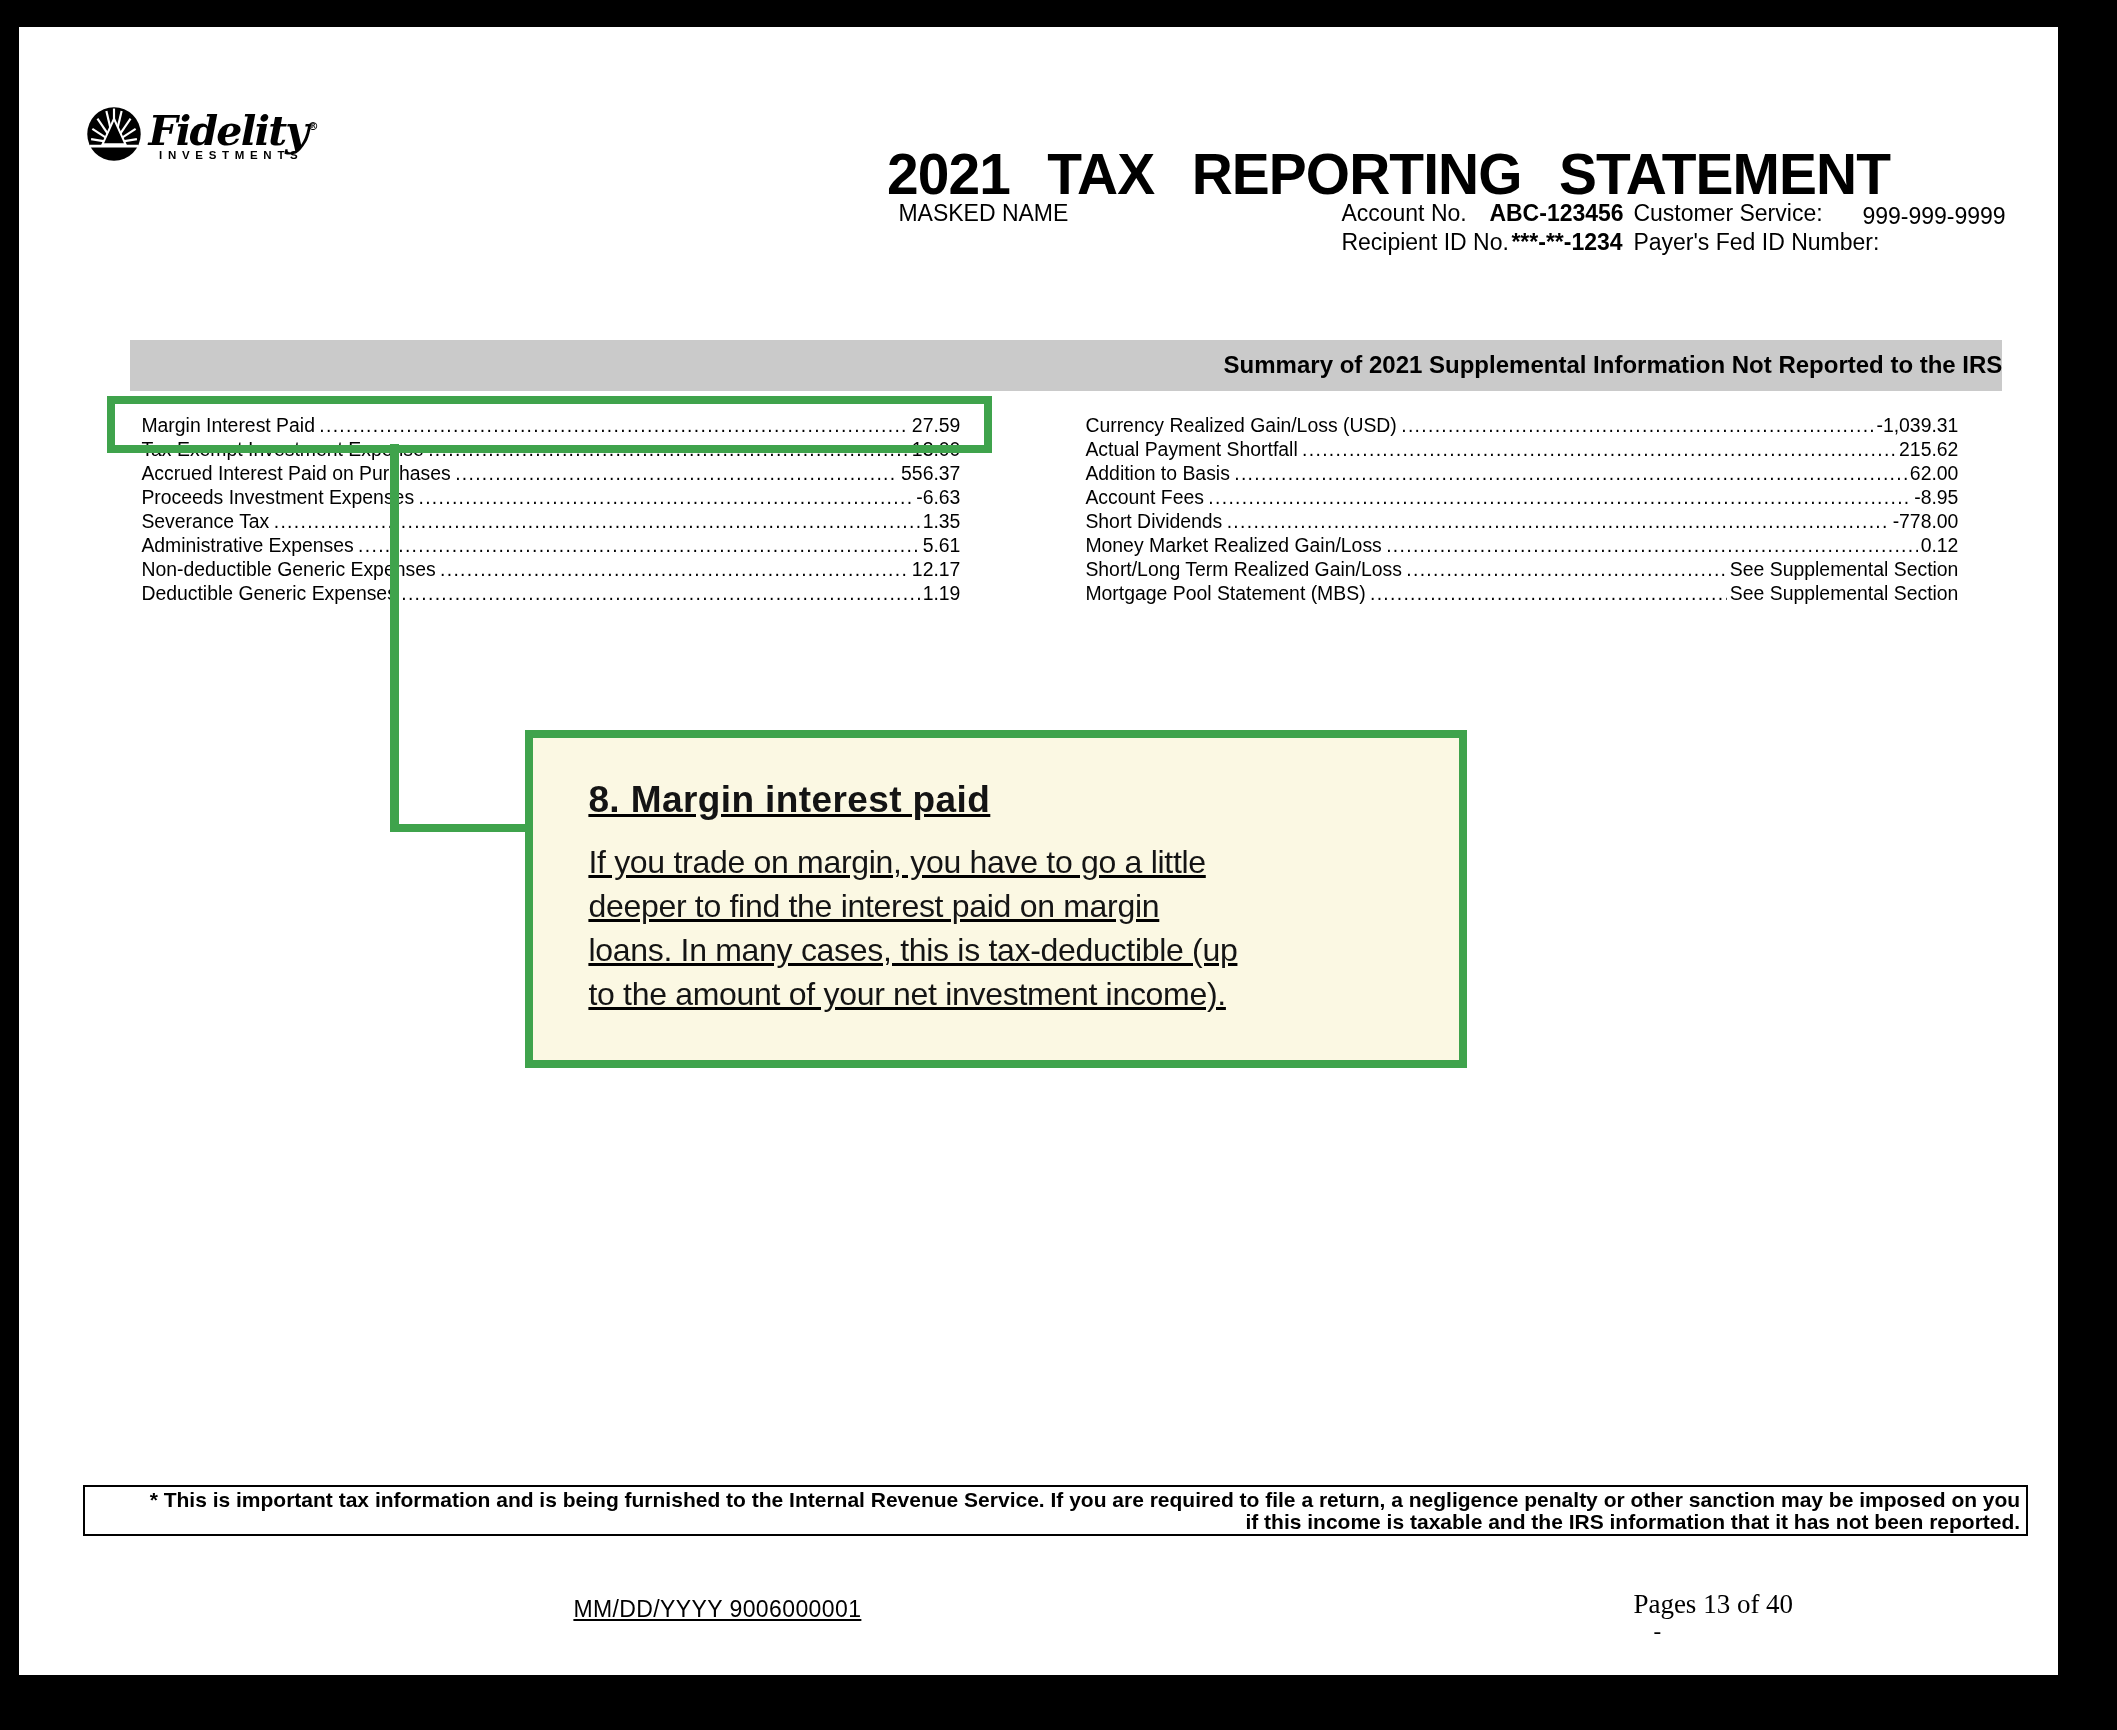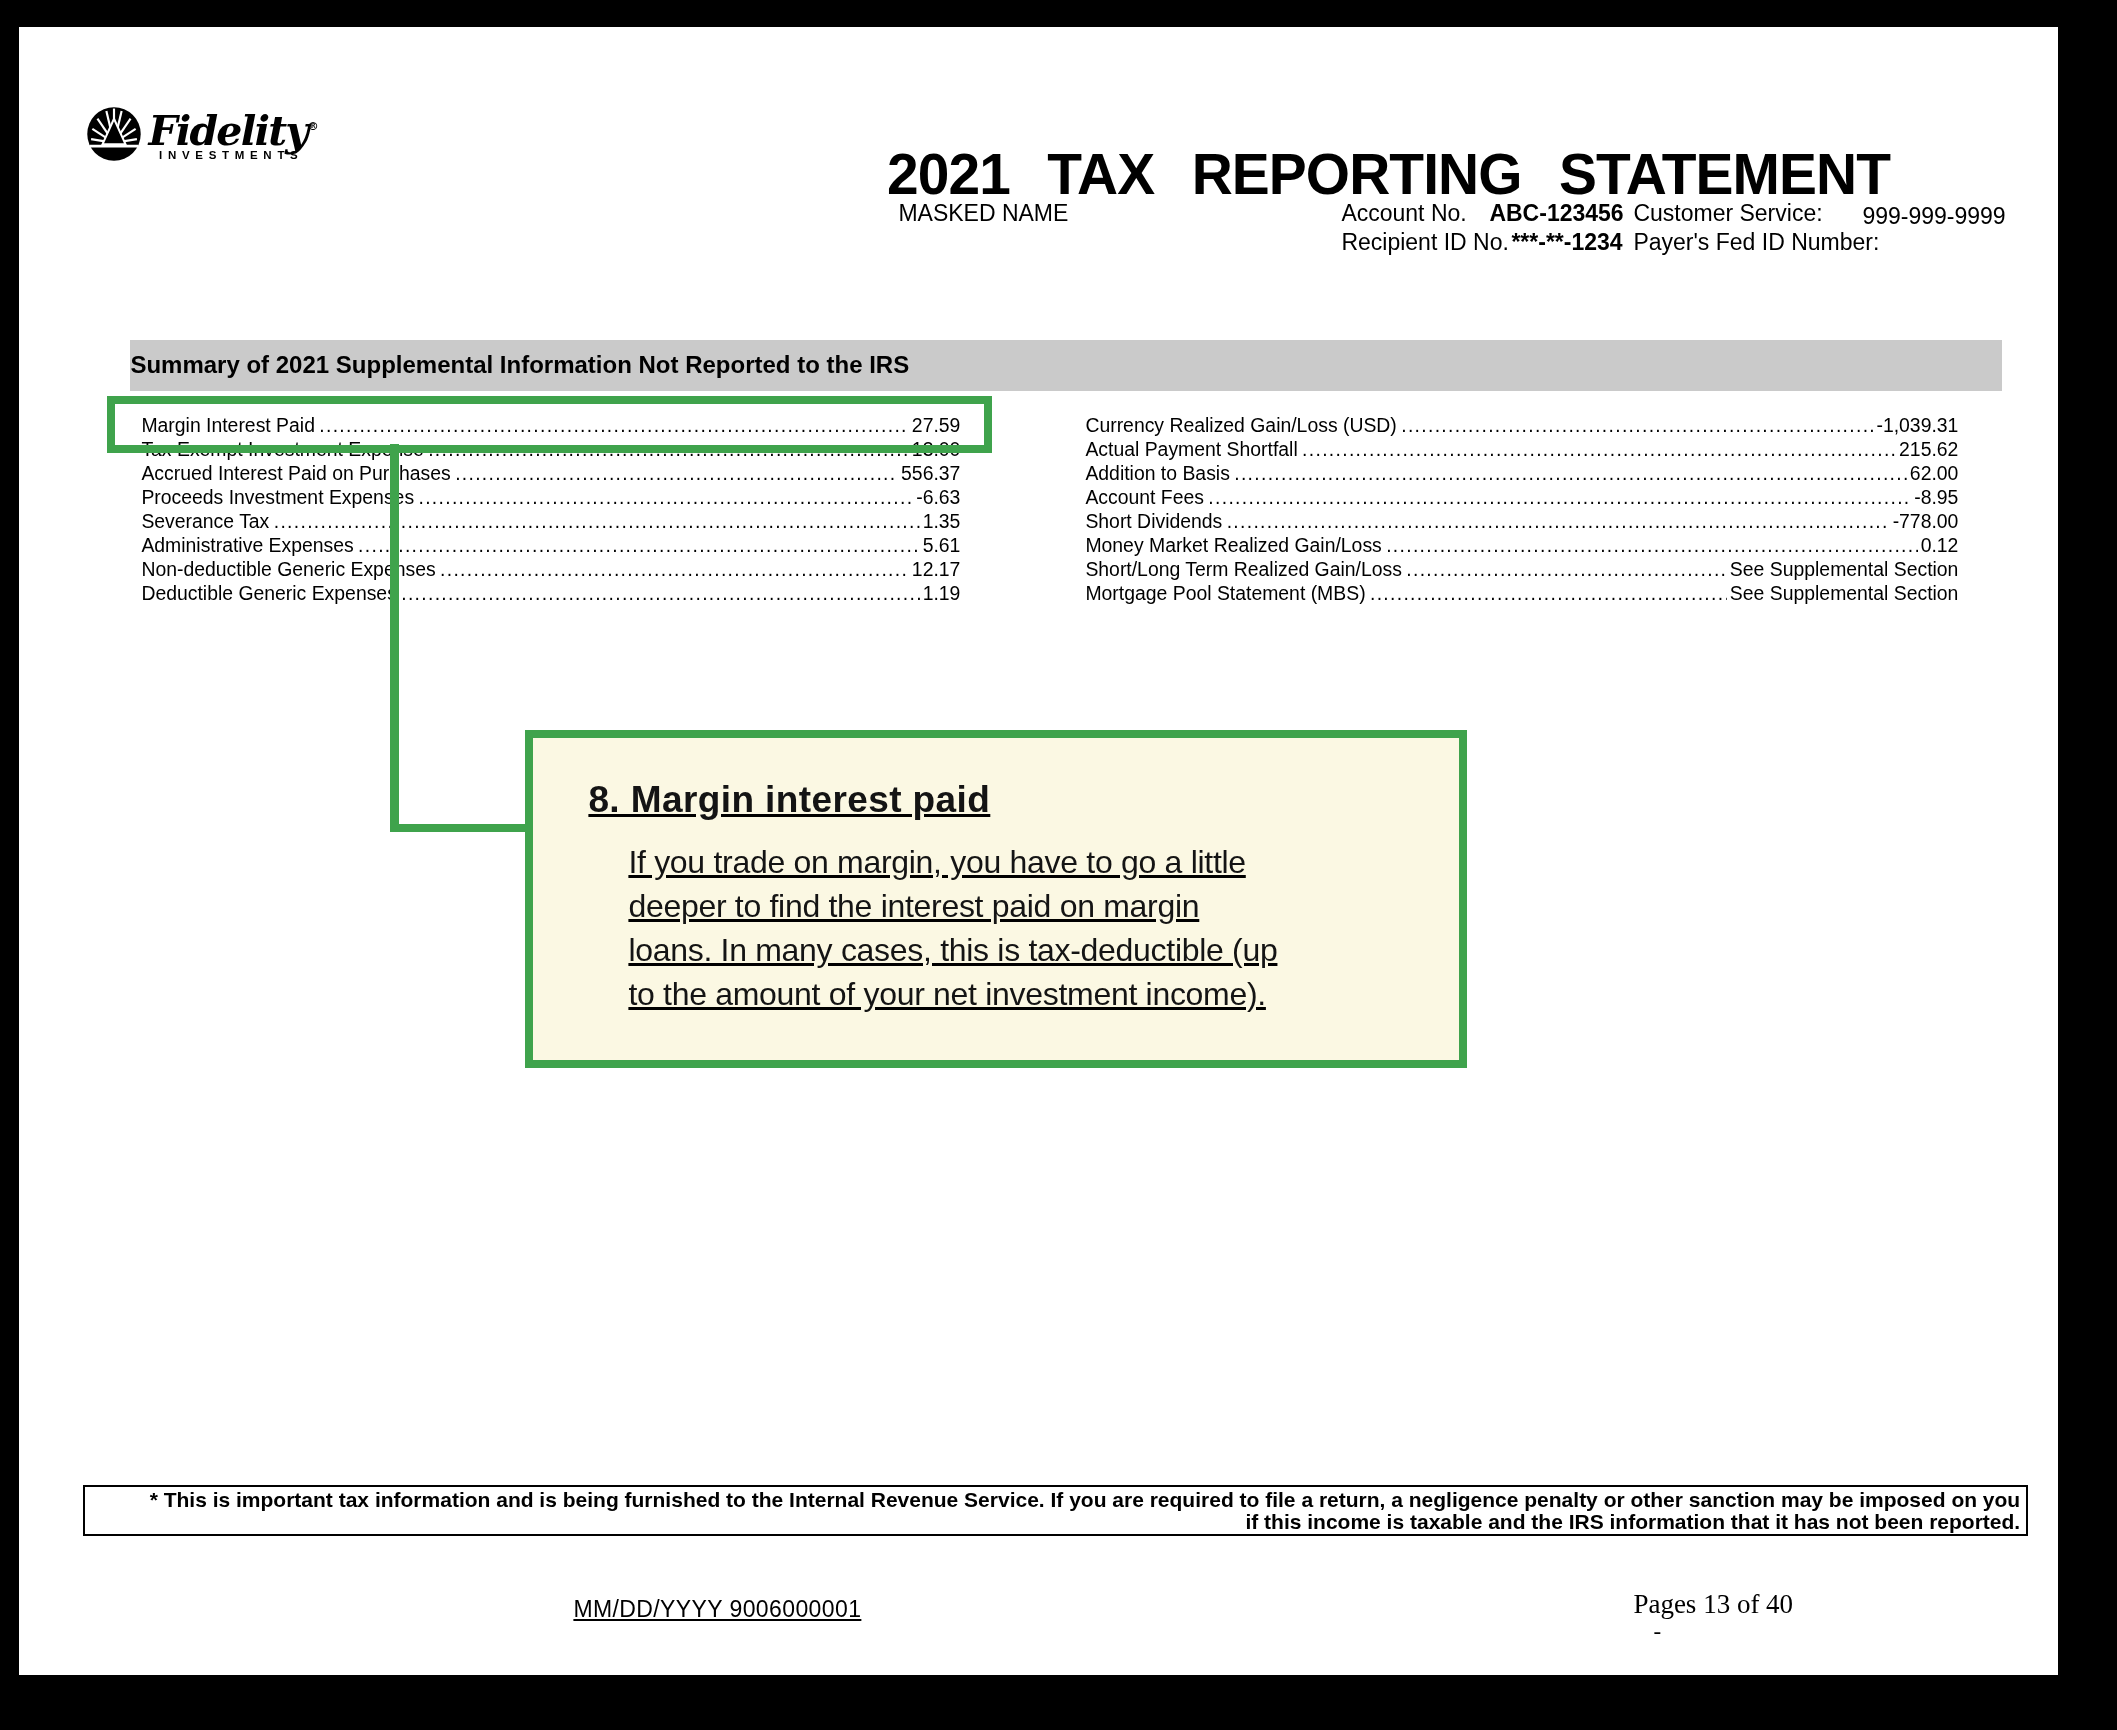--- a/index.html
+++ b/index.html
@@ -13,40 +13,40 @@
   .brand { font-family:"DejaVu Serif", serif; font-style:italic; font-weight:bold; font-size:41px; letter-spacing:-1.8px; line-height:42px; }
   .reg { font-size:11.5px; vertical-align:super; }
   .inv { font-size:11.5px; font-weight:bold; letter-spacing:5.7px; margin-top:-3.5px; padding-left:10.6px; }
 
   
   .title { position:absolute; left:868px; top:113px; font-size:58px; font-weight:bold; letter-spacing:-0.9px; word-spacing:23px; white-space:nowrap; transform:scaleX(0.98); transform-origin:left top; }
   .hline { position:absolute; font-size:23px; white-space:nowrap; }
   .b { font-weight:bold; }
 
   
-  .sumbar { position:absolute; left:111px; top:313px; width:1872px; height:51px; background:#cacaca; display:flex; align-items:center; justify-content:flex-start; }
+  .sumbar { position:absolute; left:111px; top:313px; width:1872px; height:51px; background:#cacaca; display:flex; align-items:center; justify-content:flex-end; }
   .sumbar span { font-size:24px; font-weight:bold; }
 
   
   .tcol { position:absolute; top:386px; }
   .tcol-left  { left:122px; width:819px; }
   .tcol-right { left:1066px; width:873px; }
   .trow { display:flex; align-items:baseline; height:24px; font-size:19.4px; line-height:24px; }
   .lbl { white-space:nowrap; padding-right:4.4px; }
   .dots { flex:1; overflow:hidden; white-space:nowrap; letter-spacing:1.3px; }
   .dots::after { content:"......................................................................................................................................................................................................................."; }
   .val { white-space:nowrap; padding-left:2.6px; }
 
   
   .hlbox { position:absolute; left:88px; top:369px; width:885px; height:57px; border:8.8px solid #3fa34c; z-index:4; }
   .vconn { position:absolute; left:371px; top:417px; width:8.8px; height:388px; background:#3fa34c; z-index:3; }
   .hconn { position:absolute; left:371px; top:797px; width:144px; height:8.8px; background:#3fa34c; z-index:3; }
   .callout { position:absolute; left:506px; top:703px; width:942px; height:338px; border:8.8px solid #3fa34c; background:#fbf8e3; padding:41px 35px 0 55px; z-index:4;text-decoration:underline; }
   .callout-h { font-size:37px; font-weight:bold; letter-spacing:0.4px; margin-bottom:19.4px; color:#141414; }
-  .callout-b { font-size:32px; line-height:44px; color:#141414; letter-spacing:-0.3px;margin-left:40px; }
+  .callout-b { font-size:32px; line-height:44px; color:#141414; letter-spacing:-0.3px; }
 
   
   .footnote { position:absolute; left:64px; top:1458px; width:1945px; height:51px; border:2.6px solid #000; padding:2.6px 6.2px; font-size:21px; font-weight:bold; line-height:22px;text-align:right; }
 
   
   .fdate { position:absolute; left:554px; top:1569px; font-size:23px; letter-spacing:0.4px;text-decoration:underline; }
   .fpages { position:absolute; left:1614px; top:1562px; font-family:"Liberation Serif", serif; font-size:27px; }
   .fdash { position:absolute; left:1634px; top:1592px; font-family:"Liberation Serif", serif; font-size:23px; }
 </style>
 </head>

